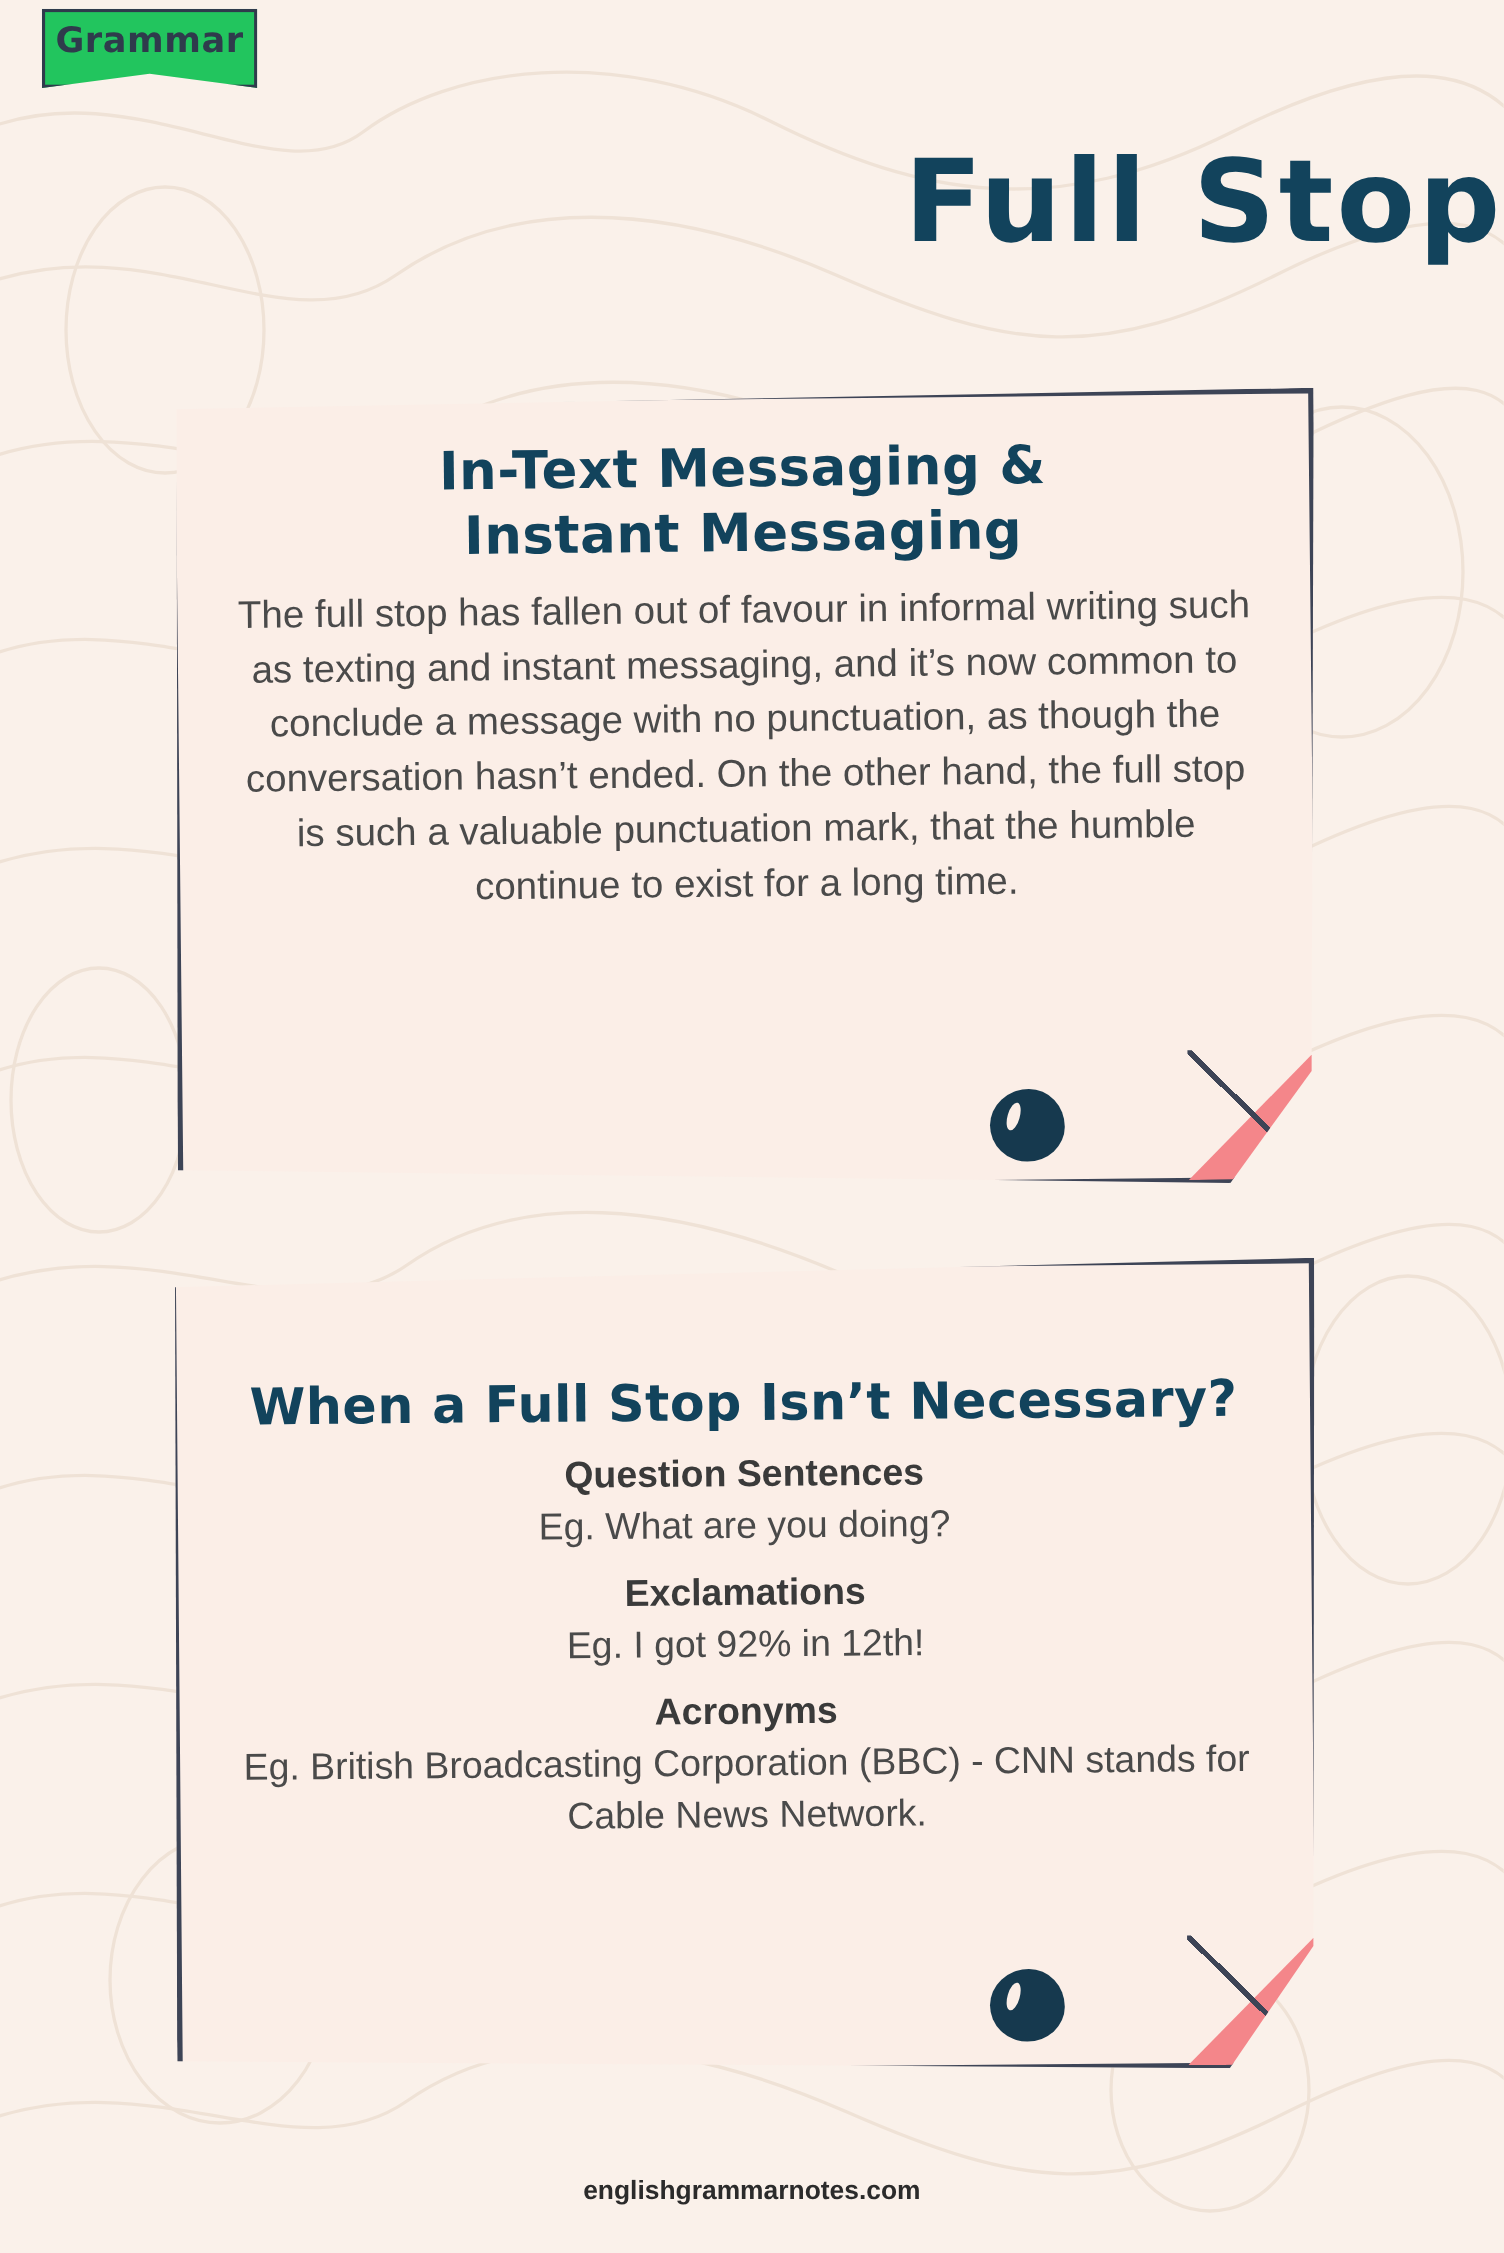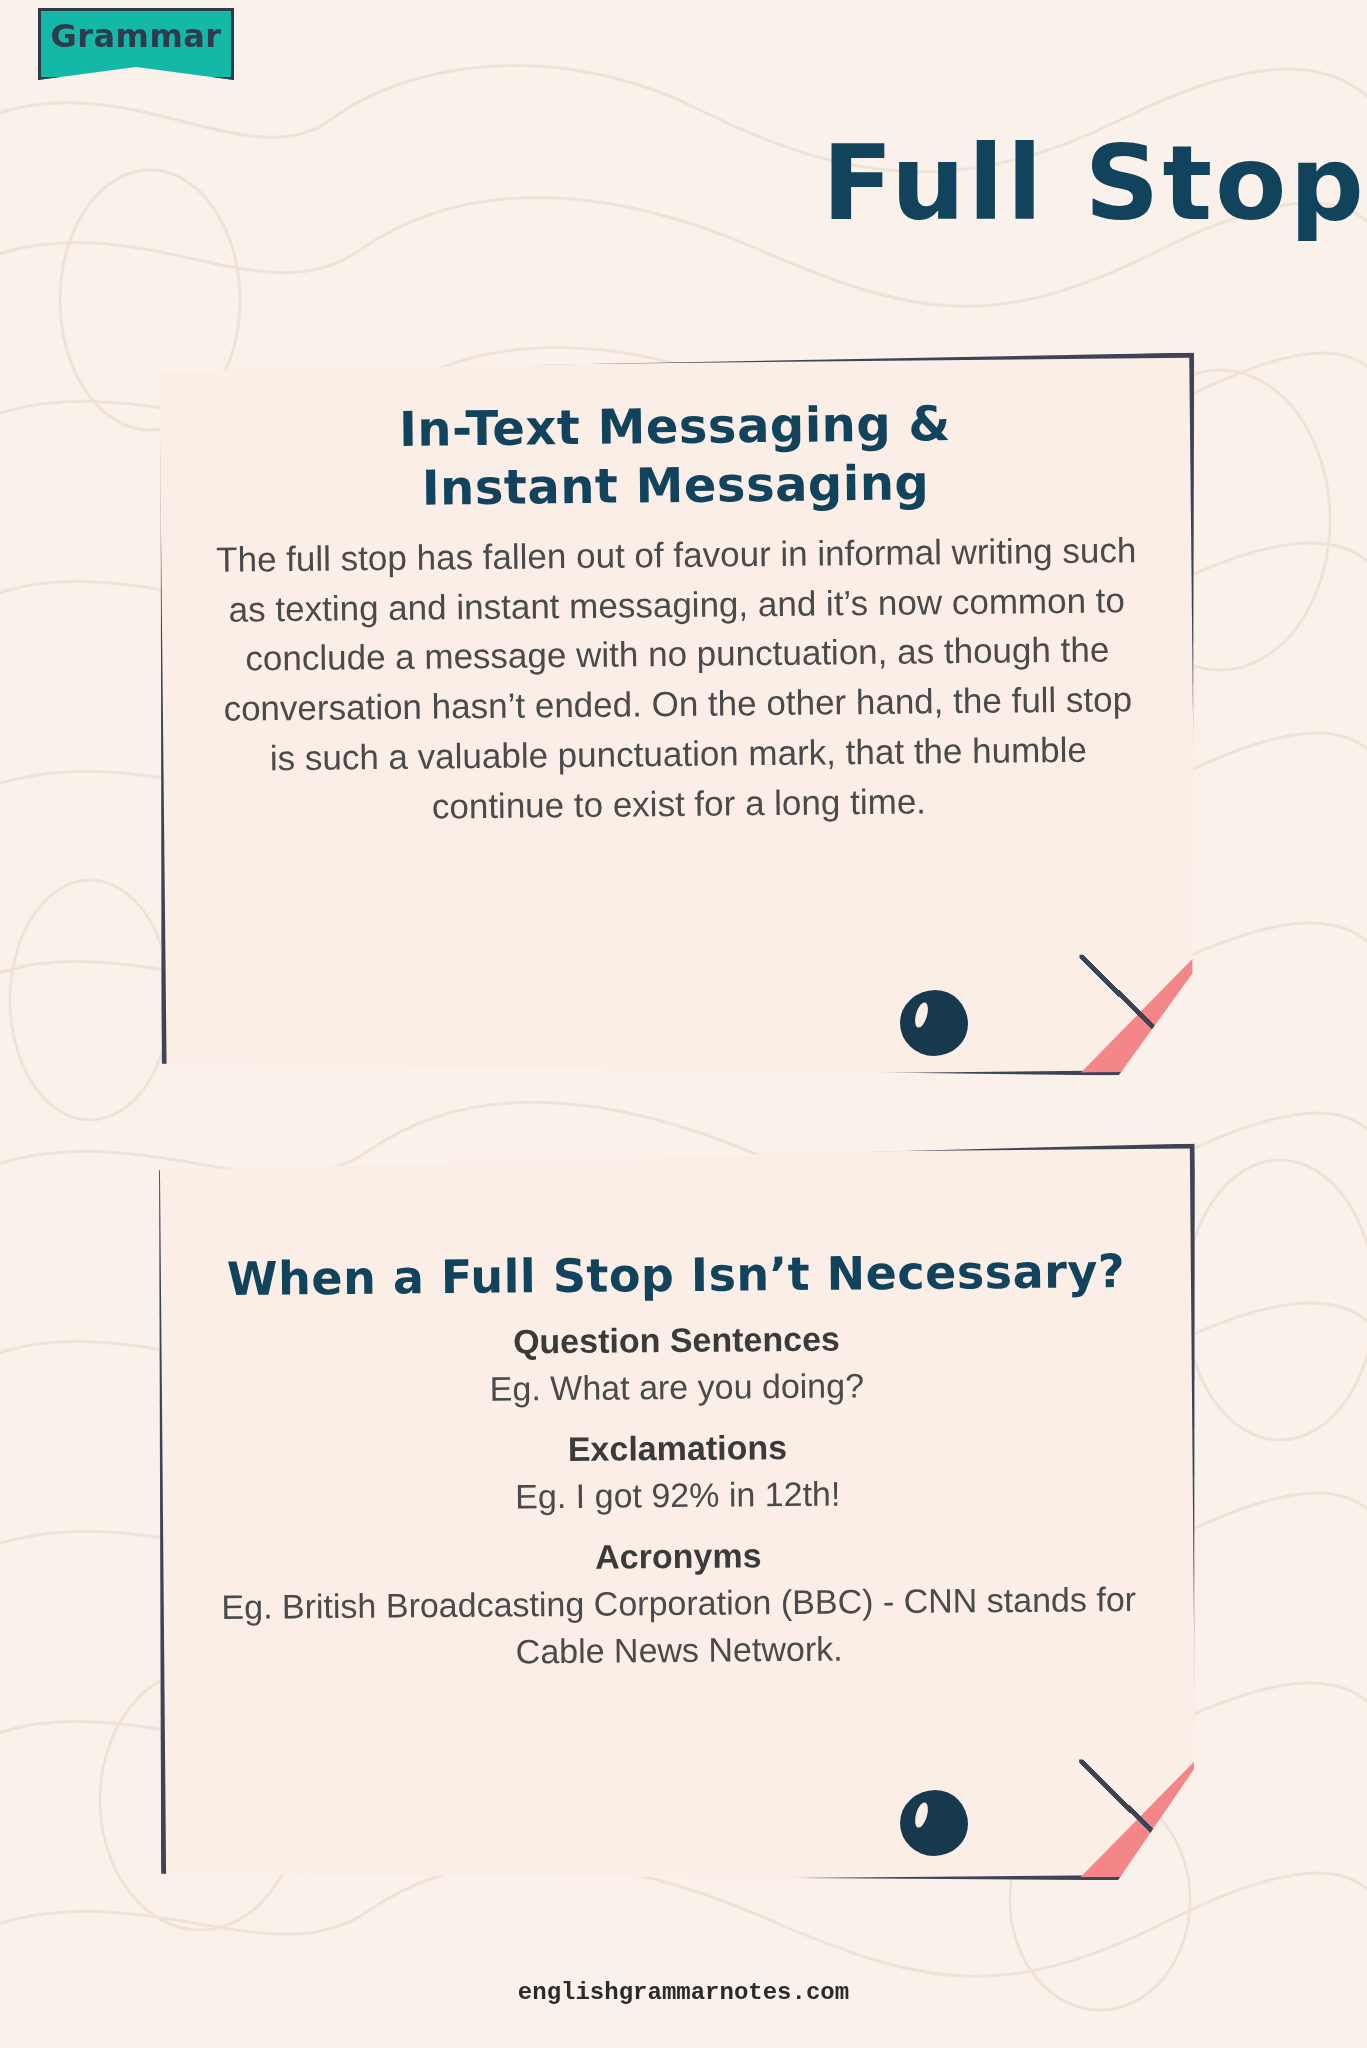--- a/index.html
+++ b/index.html
@@ -52,21 +52,21 @@
     font-family: "DejaVu Sans", sans-serif;
   }
 
   
   #grammar-badge {
     position: absolute;
     left: 38px;
     top: 8px;
     width: 190px;
     height: 66px;
-    background: #14b8a6;
+    background: #22c55e;
     border: 3px solid #2f3b4c;
     z-index: 5;
     clip-path: polygon(0 0, 100% 0, 100% 100%, 50% 82%, 0 100%);
     display: flex;
     align-items: flex-start;
     justify-content: center;
   }
   #grammar-badge span {
     color: #2f3b4c;
     font-size: 32px;
@@ -202,21 +202,21 @@
   #footer {
     position: absolute;
     left: 0;
     right: 0;
     bottom: 42px;
     text-align: center;
     color: #2b2b2b;
     font-size: 24px;
     font-weight: bold;
     z-index: 4;
-    font-family: Liberation Mono, monospace;
+    font-family: Liberation Sans, sans-serif;
   }
 </style>
 </head>
 <body>
 
 <svg id="bg-texture" viewBox="0 0 1367 2048" preserveAspectRatio="none">
   <g fill="none" stroke="#efe2d6" stroke-width="3">
     <path d="M-20 120 C 120 60, 250 180, 330 120 S 560 40, 700 110 S 960 200, 1120 120 S 1360 60, 1400 140"></path>
     <path d="M-20 260 C 140 200, 260 320, 360 250 S 600 180, 760 250 S 1000 330, 1160 250 S 1380 200, 1400 280"></path>
     <path d="M-20 420 C 130 360, 280 470, 380 400 S 620 330, 780 400 S 1020 480, 1180 400 S 1380 350, 1400 430"></path>

